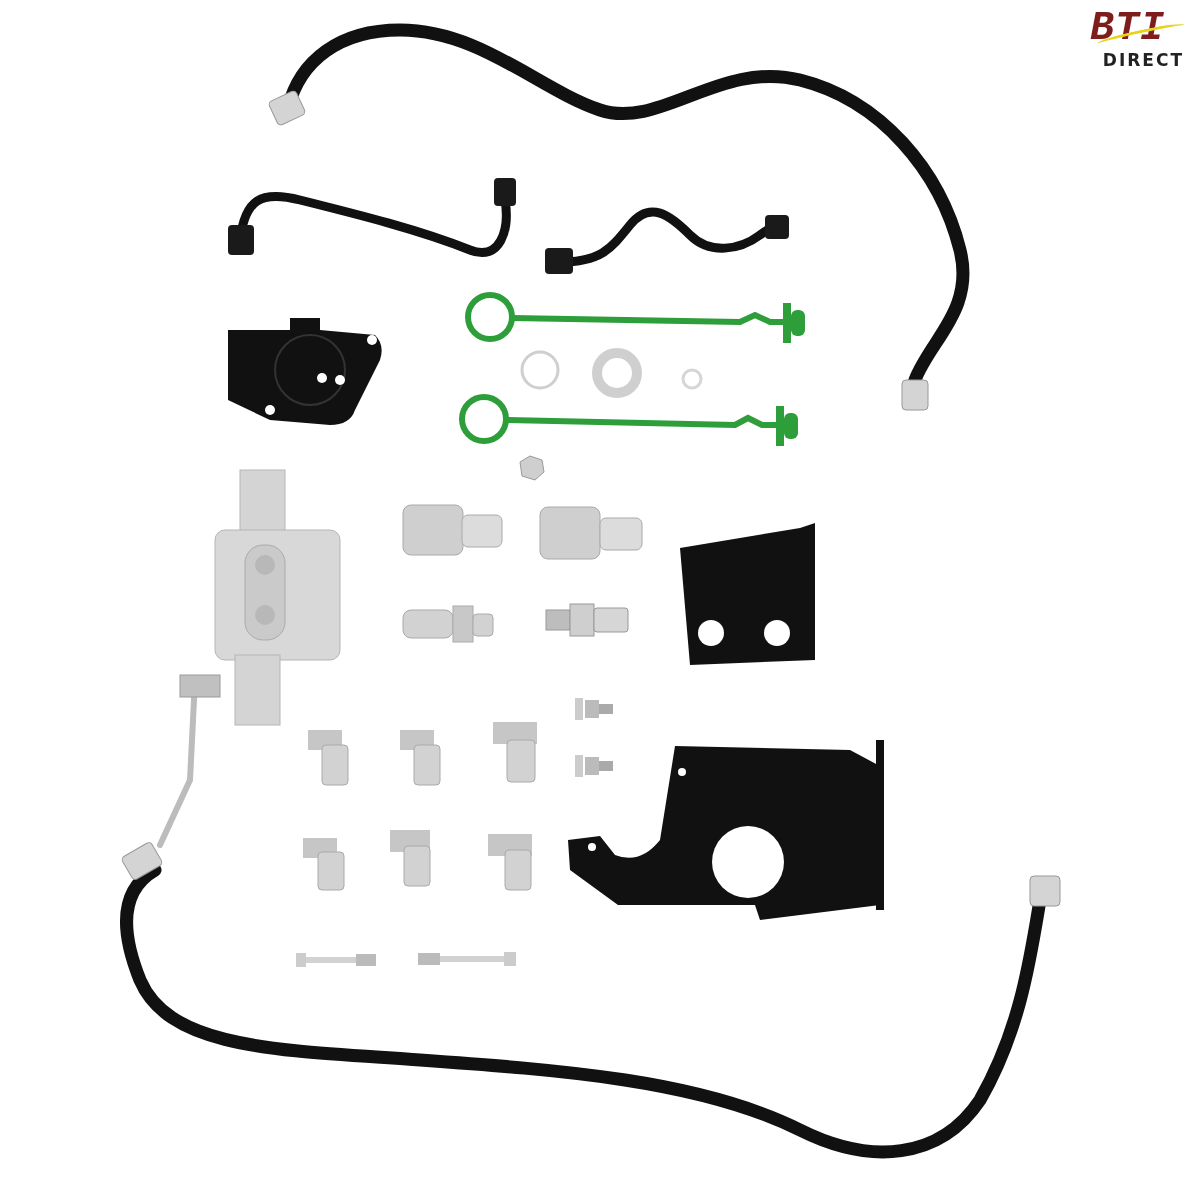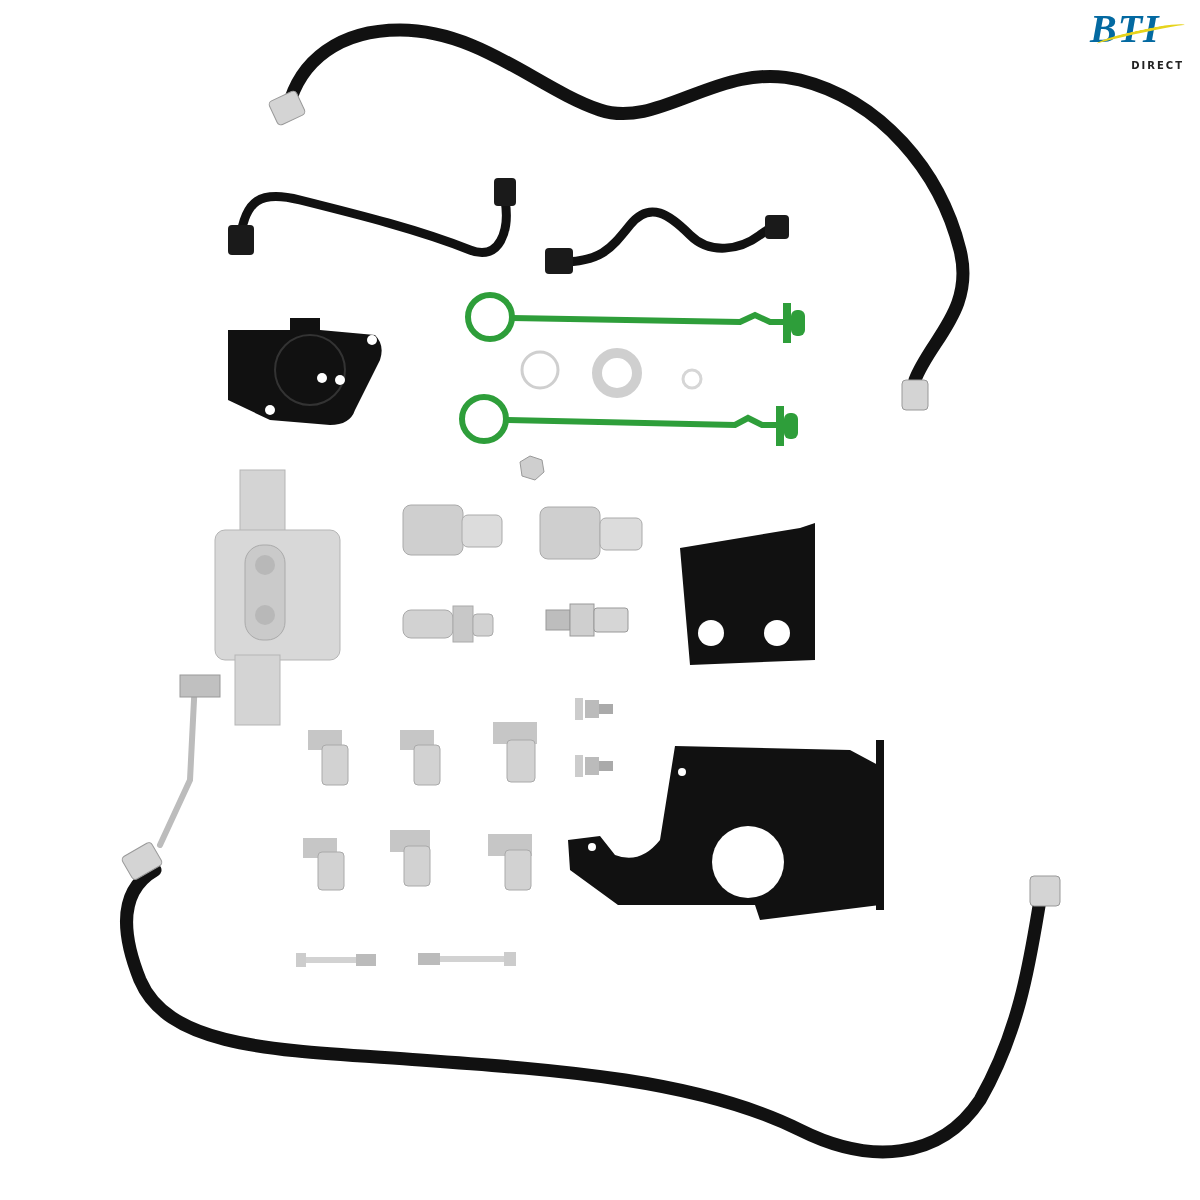--- a/index.html
+++ b/index.html
@@ -1,20 +1,20 @@
 <!DOCTYPE html>
 <html><head>
 <meta charset="utf-8">
 <style>
   html, body { margin: 0; padding: 0; background: #ffffff; }
   body { width: 1200px; height: 1200px; position: relative; overflow: hidden; font-family: "Liberation Sans", sans-serif; }
   .logo { position: absolute; left: 1090px; top: 8px; width: 100px; height: 60px; }
-  .logo-text { position: absolute; left: 0; top: 0; font-family: Liberation Serif, serif; font-weight: 900; font-style: italic; font-size: 40px; color: #0369a1; letter-spacing: 1px; line-height: 42px; }
+  .logo-text { position: absolute; left: 0; top: 0; font-family: Liberation Mono, monospace; font-weight: 900; font-style: italic; font-size: 40px; color: #7f1d1d; letter-spacing: 1px; line-height: 42px; }
   .logo-swoosh { position: absolute; left: 6px; top: 22px; width: 90px; height: 6px; border-top: 3px solid #e6d31c; border-radius: 50%; transform: rotate(-12deg); }
-  .logo-sub { position: absolute; right: 6px; top: 52px; font-family: "DejaVu Sans", sans-serif; font-weight: bold; font-size: 10px; color: #222; letter-spacing: 2px; }
+  .logo-sub { position: absolute; right: 6px; top: 42px; font-family: "DejaVu Sans", sans-serif; font-weight: bold; font-size: 17px; color: #222; letter-spacing: 2px; }
   svg.scene { position: absolute; left: 0; top: 0; }
 </style>
 </head>
 <body>
 
 <div class="logo">
   <div class="logo-text">BTI</div>
   <div class="logo-swoosh"></div>
   <div class="logo-sub">DIRECT</div>
 </div>

